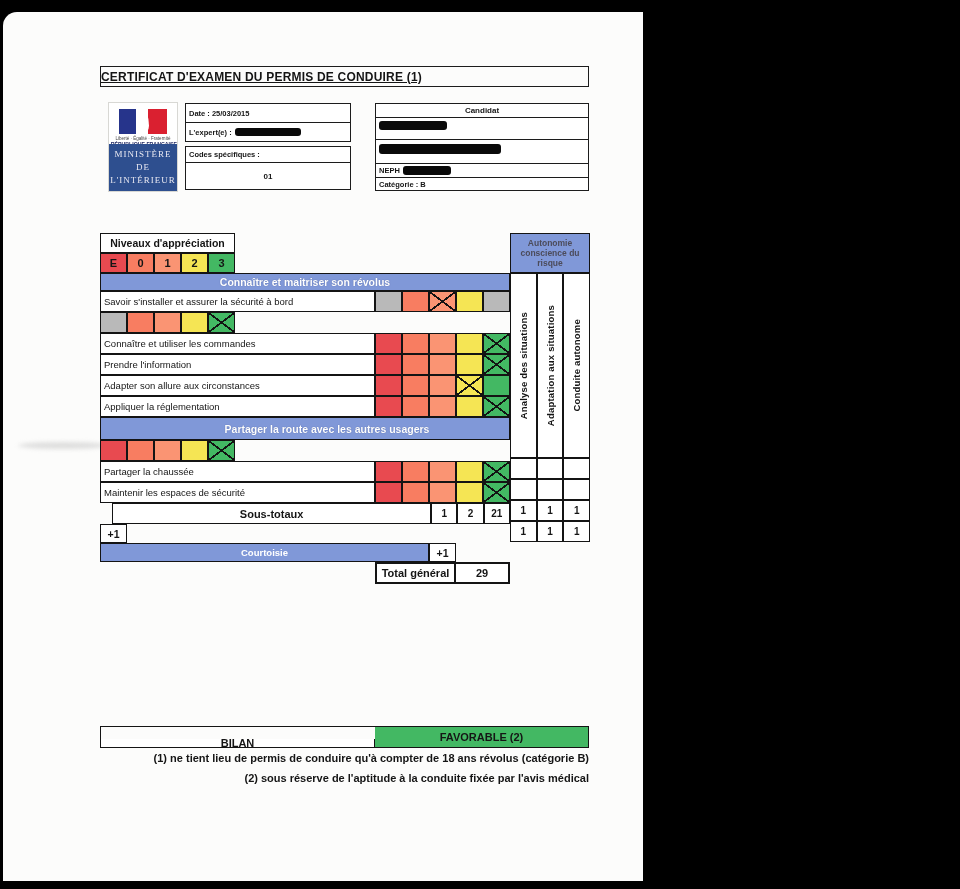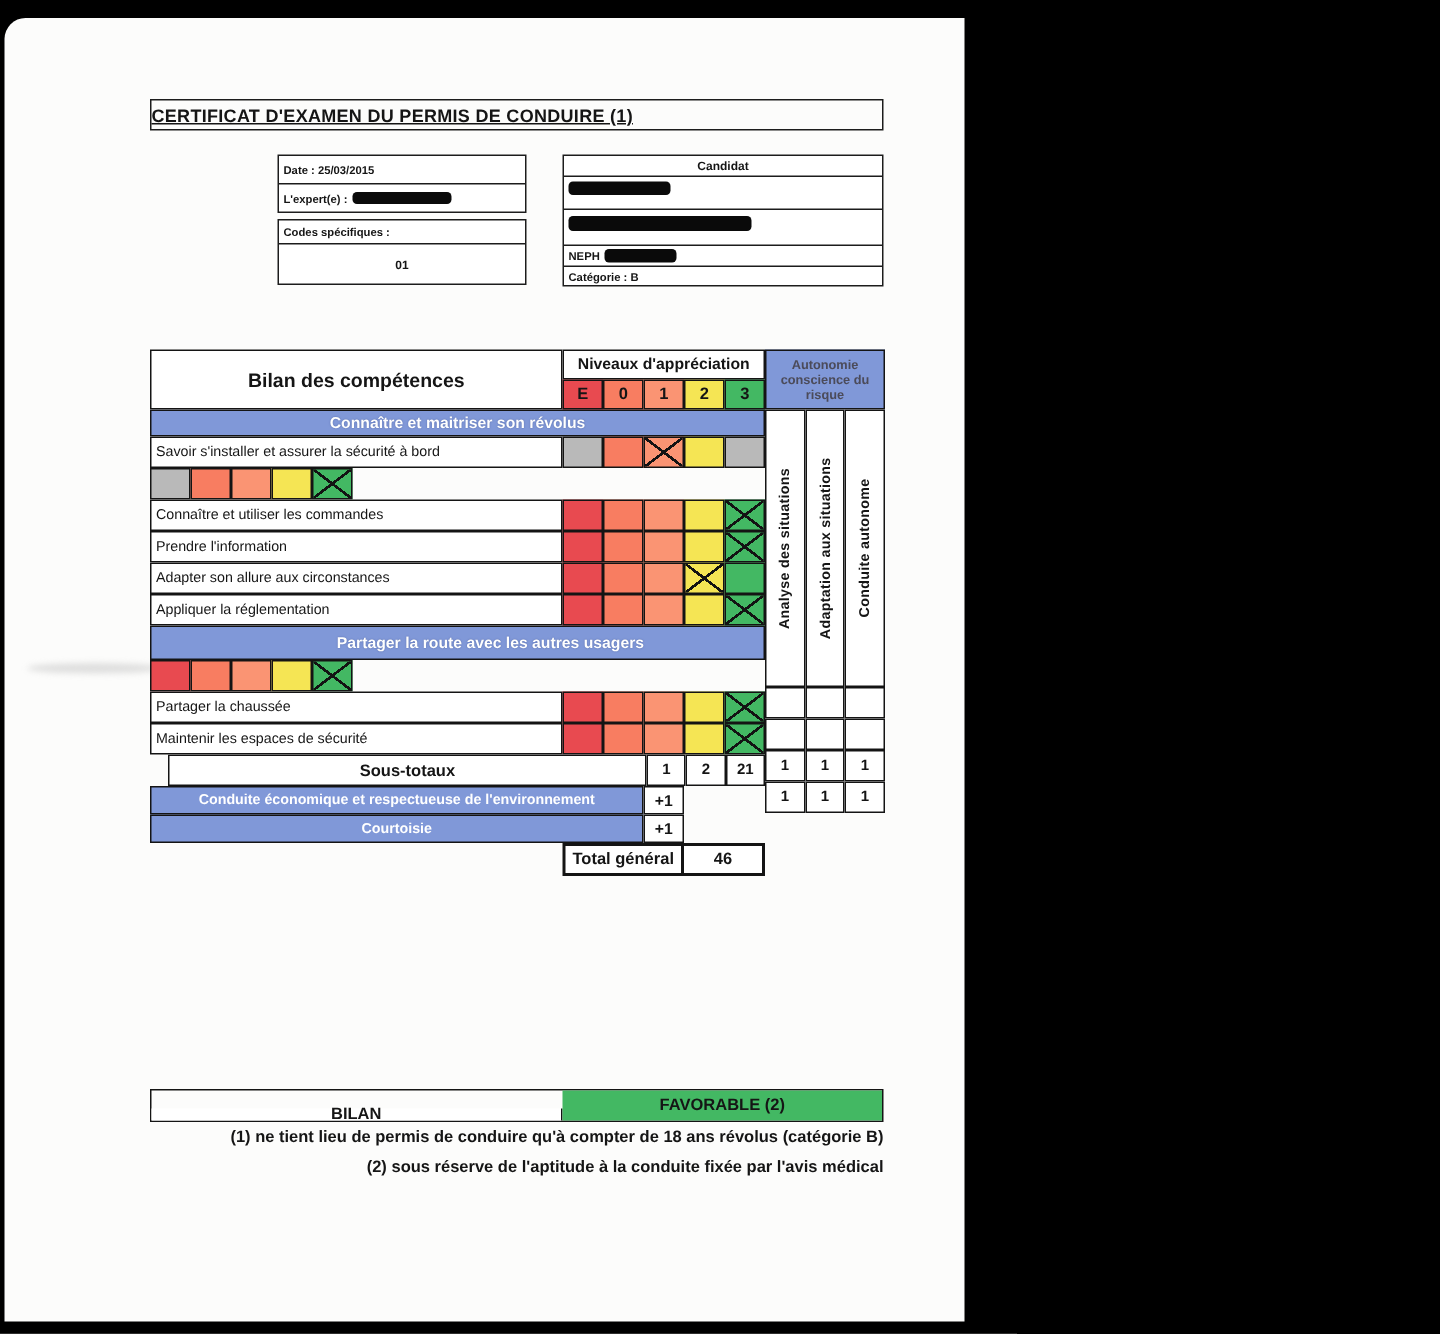--- a/index.html
+++ b/index.html
@@ -131,20 +131,34 @@
 
 <div class="canvas">
   <div class="page">
 
     <div class="smear"></div>
 
     <div class="title-box">
       <span>CERTIFICAT D'EXAMEN DU PERMIS DE CONDUIRE (1)</span>
     </div>
 
+    <div class="logo">
+      <div class="flag">
+        <div class="flag-blue"></div>
+        <div class="flag-red"></div>
+        <div class="flag-swoosh"></div>
+      </div>
+      <div class="motto">Liberté · Égalité · Fraternité</div>
+      <div class="republic">RÉPUBLIQUE FRANÇAISE</div>
+      <div class="ministry" style="background: rgb(46, 79, 143);">
+        <div>MINISTÈRE</div>
+        <div>DE</div>
+        <div>L'INTÉRIEUR</div>
+      </div>
+    </div>
 
     <div class="exam-box">
       <div class="exam-row">Date : 25/03/2015</div>
       <div class="exam-row">
         <span>L'expert(e) :</span>
         <span class="redact" style="width:66px;height:8px;margin-left:3px;"></span>
       </div>
     </div>
 
     <div class="codes-box">
@@ -163,21 +177,20 @@
       <div class="cand-r3">
         <span>NEPH</span>
         <span class="redact" style="width:48px;height:9px;"></span>
       </div>
       <div class="cand-r4">Catégorie : B</div>
     </div>
 
     <div class="tbl">
       <div class="leftpart">
         <div class="hdr">
-          <div class="hdr-title cellb">Bilan des compétences</div>
           <div class="hdr-right">
             <div class="hdr-niveaux cellb">Niveaux d'appréciation</div>
             <div class="lvlrow">
                 <div class="lvl" style="background: rgb(232, 74, 80);">E</div>
                 <div class="lvl" style="background: rgb(248, 125, 97);">0</div>
                 <div class="lvl" style="background: rgb(250, 148, 115);">1</div>
                 <div class="lvl" style="background: rgb(245, 229, 84);">2</div>
                 <div class="lvl" style="background: rgb(67, 184, 99);">3</div>
               </div>
           </div>
@@ -256,31 +269,30 @@
               <div class="scell xmark" style="background-color: rgb(67, 184, 99);"></div>
             </div>
           </div>
         <div class="subrow">
           <div class="sublabel">Sous-totaux</div>
           <div class="subcell">1</div>
           <div class="subcell">2</div>
           <div class="subcell">21</div>
         </div>
         <div class="bonusrow">
-          <div class="bonusband band-blue-bg" style="background: rgb(128, 152, 216);">Conduite économique et respectueuse de l'environnement</div>
           <div class="bonusval">+1</div>
         </div>
         <div class="bonusrow">
           <div class="bonusband band-blue-bg" style="background: rgb(128, 152, 216);">Courtoisie</div>
           <div class="bonusval">+1</div>
         </div>
         <div class="totrow">
           <div class="totspacer"></div>
           <div class="totlabel">Total général</div>
-          <div class="totval">46</div>
+          <div class="totval">29</div>
         </div>
       </div>
 
       <div class="auto-region">
         <div class="auto-hdr band-blue-bg" style="background: rgb(128, 152, 216);">Autonomie conscience du risque</div>
         <div class="auto-tall">
             <div class="auto-col">
               <span class="vlabel">Analyse des situations</span>
             </div>
             <div class="auto-col">

